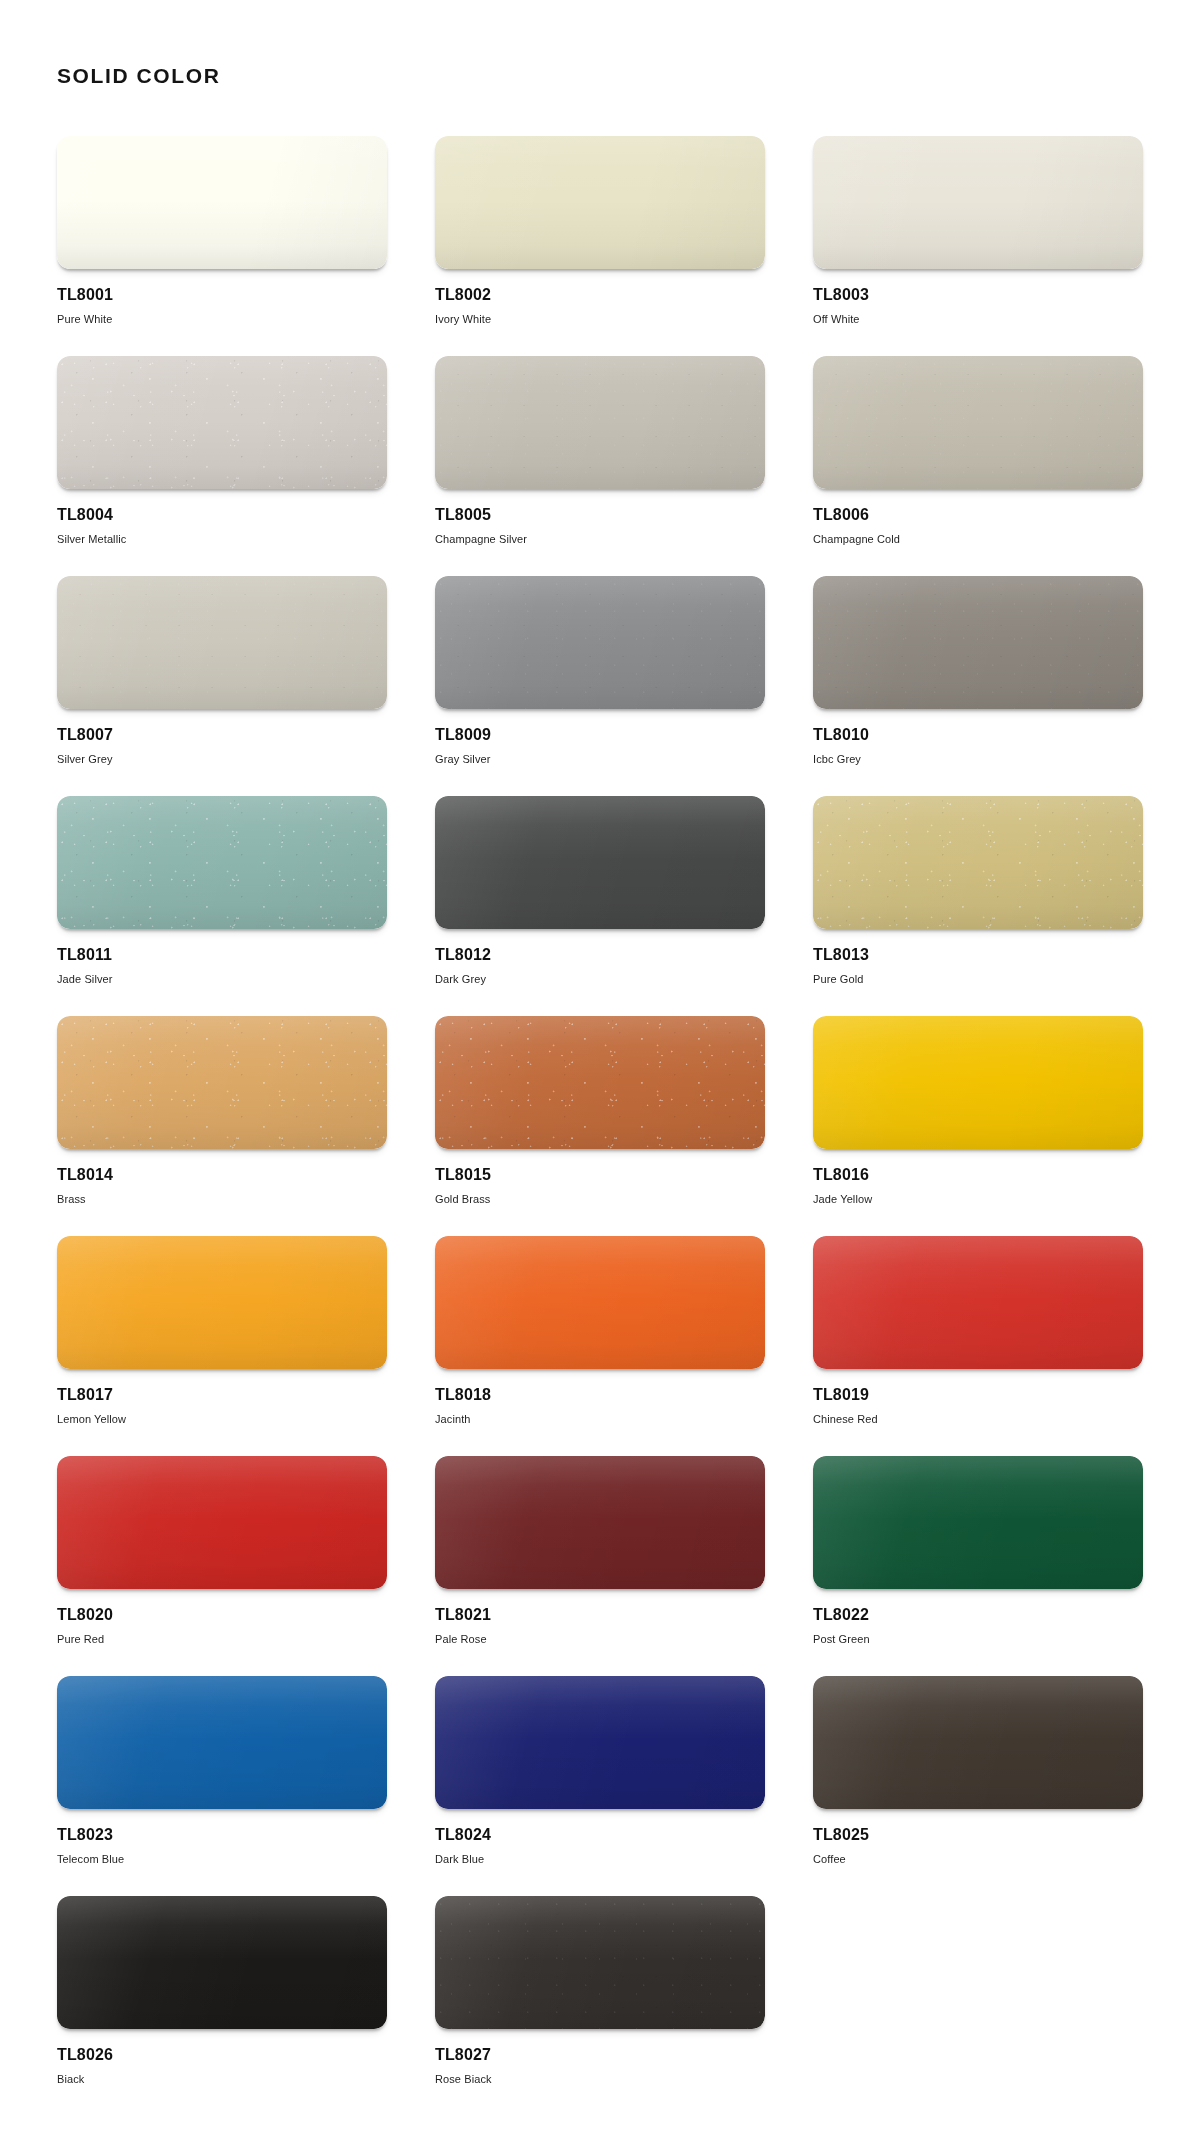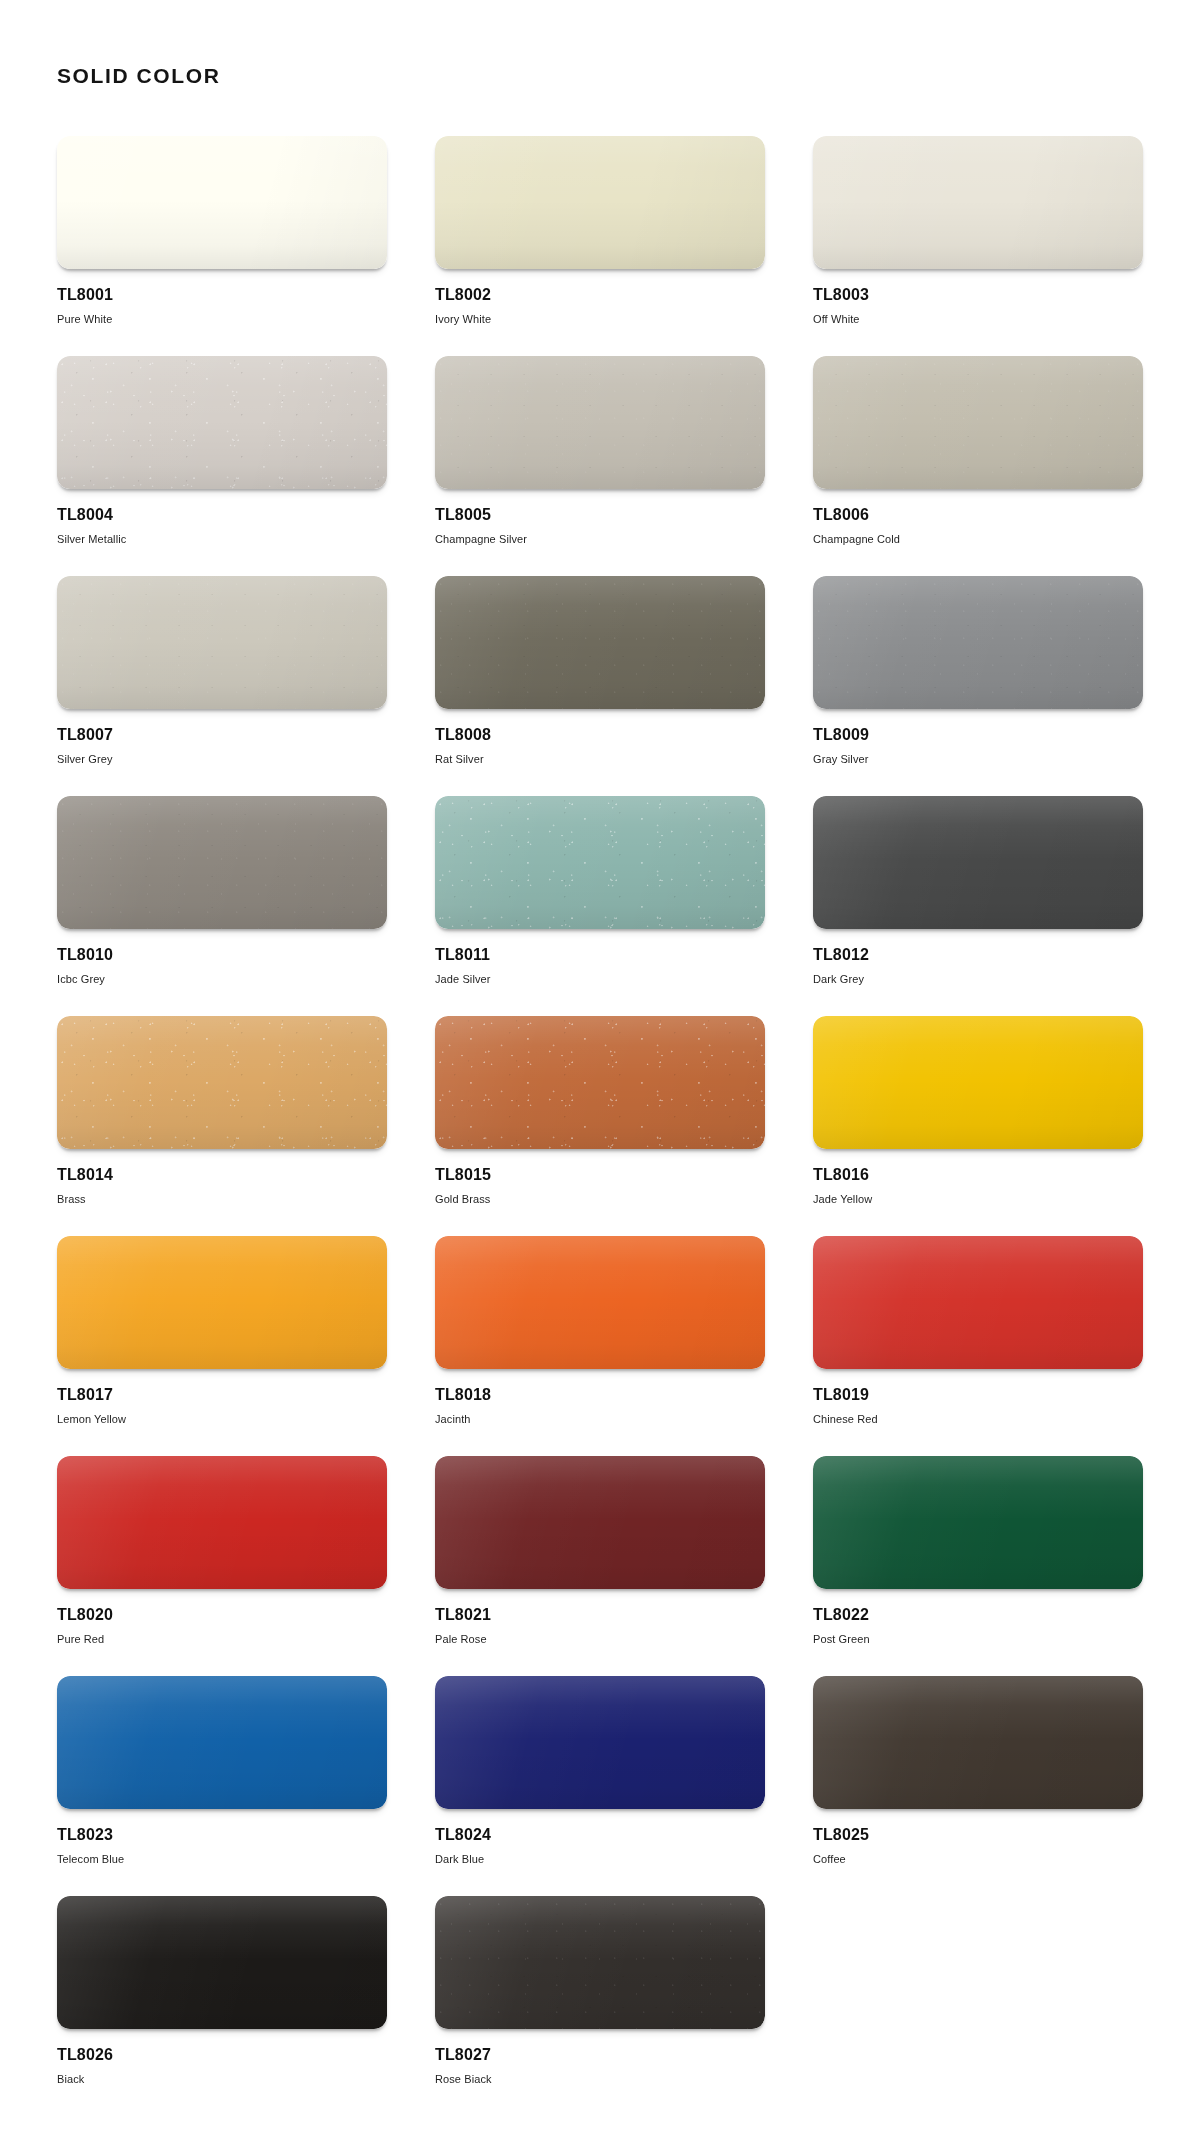--- a/index.html
+++ b/index.html
@@ -248,32 +248,20 @@
             <div class="falloff"></div>
             <div class="sheen"></div>
           </div>
         </div>
         <div class="chip-code">TL8007</div>
         <div class="chip-name">Silver Grey</div>
       </div>
       <div class="swatch-cell">
         <div class="chip-wrap">
           <div class="chip grain">
-            <div class="base" style="background: rgb(110, 106, 92);"></div>
-            <div class="speck"></div>
-            <div class="falloff"></div>
-            <div class="sheen"></div>
-          </div>
-        </div>
-        <div class="chip-code">TL8008</div>
-        <div class="chip-name">Rat Silver</div>
-      </div>
-      <div class="swatch-cell">
-        <div class="chip-wrap">
-          <div class="chip grain">
             <div class="base" style="background: rgb(138, 140, 142);"></div>
             <div class="speck"></div>
             <div class="falloff"></div>
             <div class="sheen"></div>
           </div>
         </div>
         <div class="chip-code">TL8009</div>
         <div class="chip-name">Gray Silver</div>
       </div>
       <div class="swatch-cell">
@@ -308,20 +296,32 @@
             <div class="falloff"></div>
             <div class="sheen"></div>
           </div>
         </div>
         <div class="chip-code">TL8012</div>
         <div class="chip-name">Dark Grey</div>
       </div>
       <div class="swatch-cell">
         <div class="chip-wrap">
           <div class="chip metallic">
+            <div class="base" style="background: rgb(207, 190, 127);"></div>
+            <div class="speck"></div>
+            <div class="falloff"></div>
+            <div class="sheen"></div>
+          </div>
+        </div>
+        <div class="chip-code">TL8013</div>
+        <div class="chip-name">Pure Gold</div>
+      </div>
+      <div class="swatch-cell">
+        <div class="chip-wrap">
+          <div class="chip metallic">
             <div class="base" style="background: rgb(220, 168, 102);"></div>
             <div class="speck"></div>
             <div class="falloff"></div>
             <div class="sheen"></div>
           </div>
         </div>
         <div class="chip-code">TL8014</div>
         <div class="chip-name">Brass</div>
       </div>
       <div class="swatch-cell">

